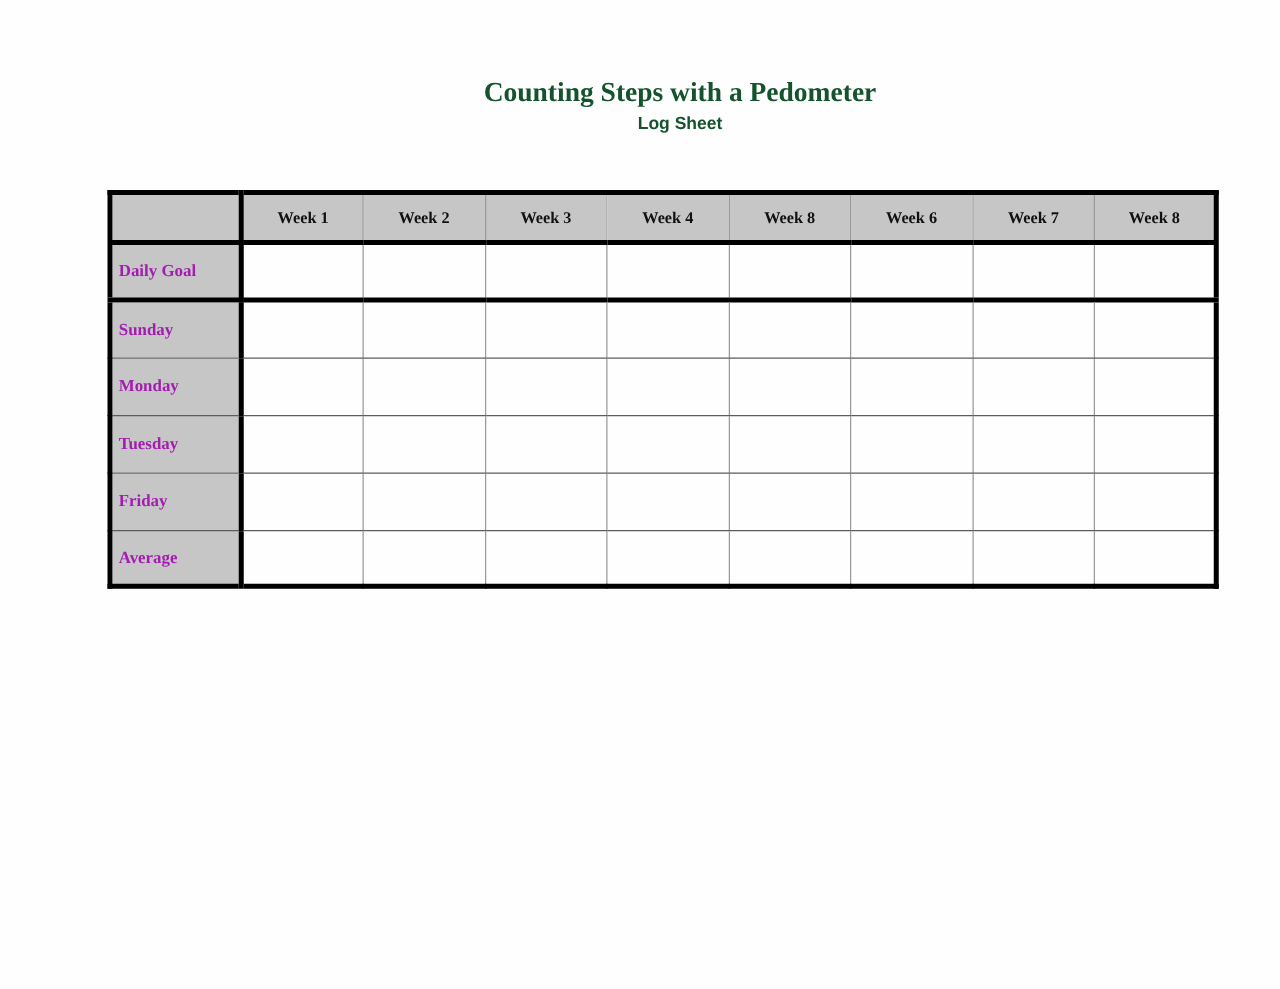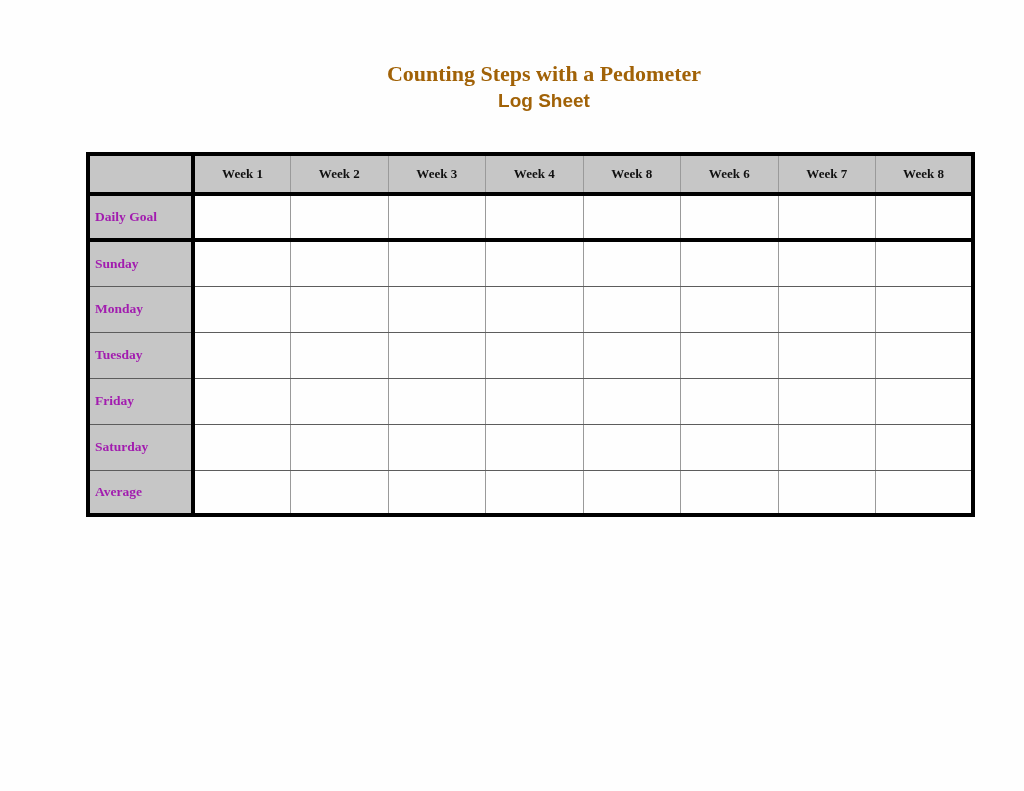--- a/index.html
+++ b/index.html
@@ -12,32 +12,32 @@
   }
 
   
   .title-block {
     position: absolute;
     top: 61px; left: 0;
     width: 1024px;
     padding-left: 64px;
     box-sizing: border-box;
     text-align: center;
-    color: #a16207;
+    color: #14532d;
   }
   .title-main {
     font-family: "Liberation Serif", serif;
     font-weight: bold;
     font-size: 22px;
     line-height: 1.15;
   }
   .title-sub {
     font-family: "Liberation Sans", sans-serif;
     font-weight: bold;
-    font-size: 19px;
+    font-size: 14px;
     margin-top: 4px;
   }
 
   
   table.log-table {
     position: absolute;
     left: 86px; top: 152px;
     width: 889px;
     table-layout: fixed;
     border-collapse: collapse;
@@ -172,31 +172,20 @@
         <th class="row-label" scope="row">Friday</th>
         <td class="log-cell"></td>
         <td class="log-cell"></td>
         <td class="log-cell"></td>
         <td class="log-cell"></td>
         <td class="log-cell"></td>
         <td class="log-cell"></td>
         <td class="log-cell"></td>
         <td class="log-cell"></td>
       </tr>
-      <tr class="row-saturday">
-        <th class="row-label" scope="row">Saturday</th>
-        <td class="log-cell"></td>
-        <td class="log-cell"></td>
-        <td class="log-cell"></td>
-        <td class="log-cell"></td>
-        <td class="log-cell"></td>
-        <td class="log-cell"></td>
-        <td class="log-cell"></td>
-        <td class="log-cell"></td>
-      </tr>
       <tr class="row-comments">
         <th class="row-label" scope="row">Average</th>
         <td class="log-cell"></td>
         <td class="log-cell"></td>
         <td class="log-cell"></td>
         <td class="log-cell"></td>
         <td class="log-cell"></td>
         <td class="log-cell"></td>
         <td class="log-cell"></td>
         <td class="log-cell"></td>

